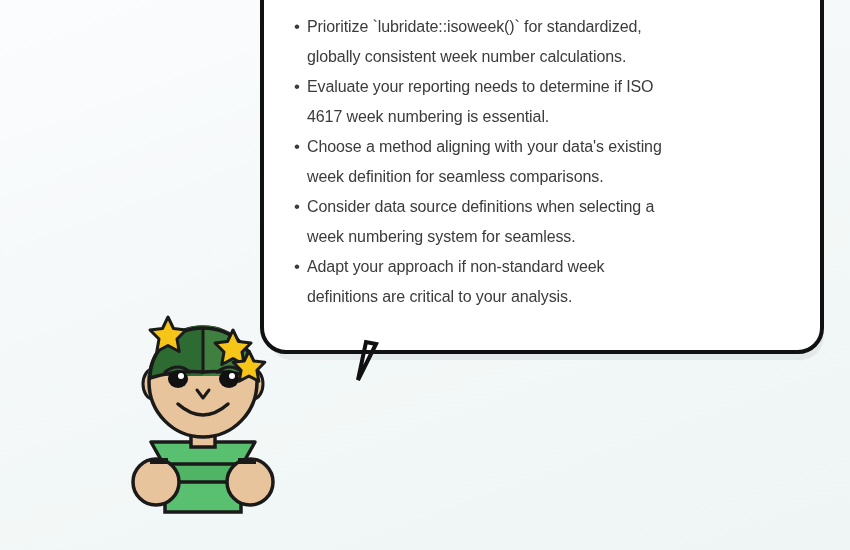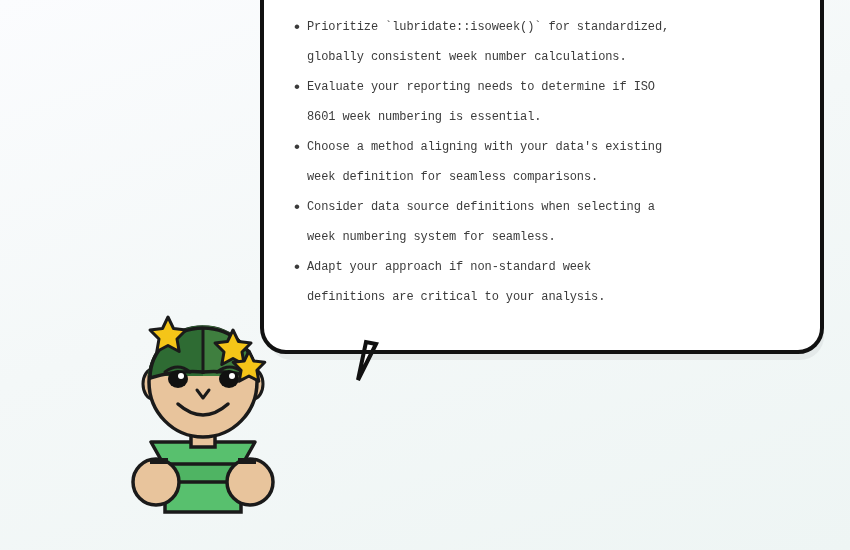--- a/index.html
+++ b/index.html
@@ -52,25 +52,24 @@
     flex: 0 0 auto;
     width: 13px;
     color: #3b3b3b;
     font-size: 17px;
     line-height: 30px;
     text-align: left;
   }
   .bullet-txt {
     flex: 1 1 auto;
     color: #3b3b3b;
-    font-size: 12px;
+    font-size: 16px;
     line-height: 30px;
     letter-spacing: -0.1px;
     white-space: pre-line;
-    font-family: Liberation Mono, monospace;
   }
 
   
   #character {
     position: absolute;
     left: 132px;
     top: 312px;
     width: 142px;
     height: 222px;
   }
@@ -105,21 +104,21 @@
 
       <div class="bullet-line">
         <span class="bullet-dot">•</span>
         <span class="bullet-txt">Prioritize `lubridate::isoweek()` for standardized,
 globally consistent week number calculations.</span>
       </div>
 
       <div class="bullet-line">
         <span class="bullet-dot">•</span>
         <span class="bullet-txt">Evaluate your reporting needs to determine if ISO
-8601 week numbering is essential.</span>
+4617 week numbering is essential.</span>
       </div>
 
       <div class="bullet-line">
         <span class="bullet-dot">•</span>
         <span class="bullet-txt">Choose a method aligning with your data's existing
 week definition for seamless comparisons.</span>
       </div>
 
       <div class="bullet-line">
         <span class="bullet-dot">•</span>

